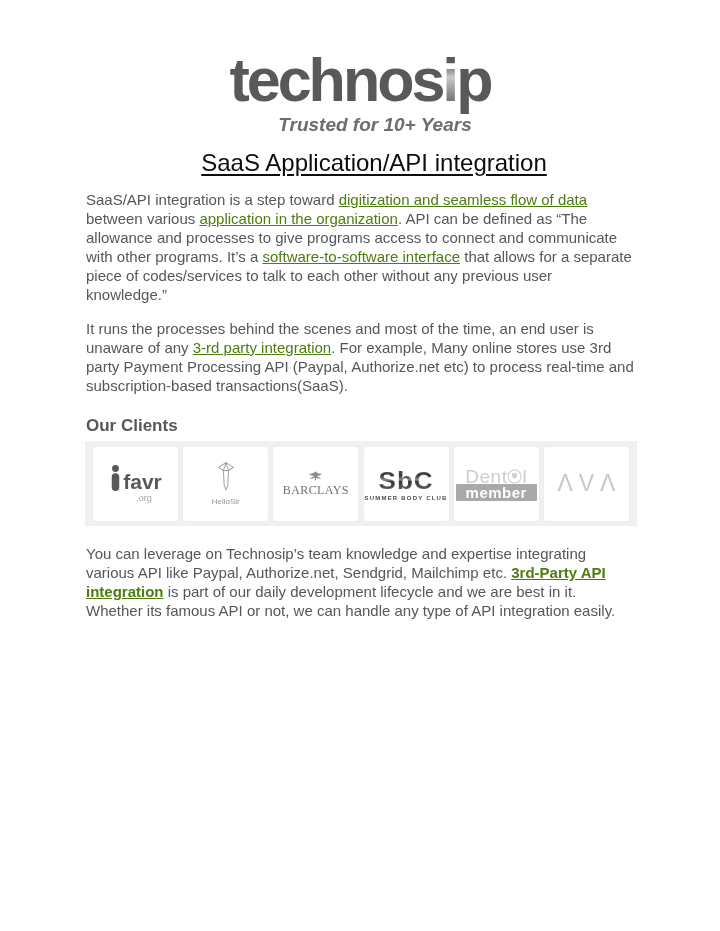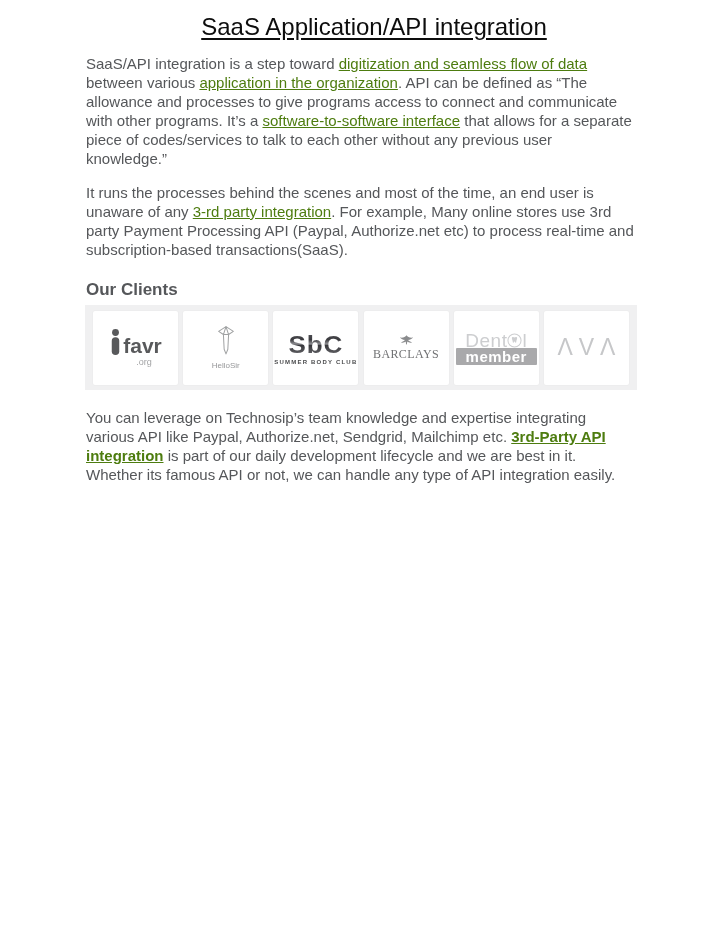--- a/index.html
+++ b/index.html
@@ -118,20 +118,24 @@
   
   .ava-word { font-size: 23px; letter-spacing: 6px; color: #c6c7c9; padding-left: 6px; }
 
   svg { display: block; }
 </style>
 </head>
 <body>
 
 <div class="page">
 
+  <header class="logo-block">
+    <div class="brand"><span>technos</span><span class="i-grad">i</span><span>p</span></div>
+    <div class="tagline">Trusted for 10+ Years</div>
+  </header>
 
   <h1 class="title">SaaS Application/API integration</h1>
 
   <p class="body first"><span>SaaS/API integration is a step toward </span><a class="link" href="#">digitization and seamless flow of data</a><span> between various </span><a class="link" href="#">application in the organization</a><span>. API can be defined as “The allowance and processes to give programs access to connect and communicate with other programs. It’s a </span><a class="link" href="#">software-to-software interface</a><span> that allows for a separate piece of codes/services to talk to each other without any previous user knowledge.”</span></p>
 
   <p class="body gap"><span>It runs the processes behind the scenes and most of the time, an end user is unaware of any </span><a class="link" href="#">3-rd party integration</a><span>. For example, Many online stores use 3rd party Payment Processing API (Paypal, Authorize.net etc) to process real-time and subscription-based transactions(SaaS).</span></p>
 
   <h2 class="clients-heading">Our Clients</h2>
 
   <div class="clients-strip">
@@ -156,31 +160,31 @@
         <svg width="24" height="32" viewBox="0 0 26 34" fill="none" stroke="#a0a2a3" stroke-width="1.1" stroke-linejoin="round">
           <path d="M13 1.5 L5 6.5 L10.2 10 Z"></path>
           <path d="M13 1.5 L21 6.5 L15.8 10 Z"></path>
           <path d="M10.2 10 L15.8 10 L15 26 L13 31 L11 26 Z"></path>
         </svg>
       </span>
       <span class="hellosir-caption">HelloSir</span>
     </div>
 
     <div class="client-card">
-      <span class="sbc-word">SbC</span>
-      <span class="sbc-sub">SUMMER BODY CLUB</span>
-    </div>
-
-    <div class="client-card">
       <span>
         <svg width="17" height="12" viewBox="0 0 22 14" fill="#8a8b8d">
           <path d="M11 1 C9.5 3.4 6.2 4.4 2.5 3.8 C4.6 6.2 7.4 7.2 9.3 6.8 C7.8 8.8 5.2 9.9 3.4 10 C5.9 10.9 8.6 10.3 10 8.9 C10.1 10.8 10.4 12.3 11 13.5 C11.6 12.3 11.9 10.8 12 8.9 C13.4 10.3 16.1 10.9 18.6 10 C16.8 9.9 14.2 8.8 12.7 6.8 C14.6 7.2 17.4 6.2 19.5 3.8 C15.8 4.4 12.5 3.4 11 1 Z"></path>
         </svg>
       </span>
       <span class="barclays-word">BARCLAYS</span>
+    </div>
+
+    <div class="client-card">
+      <span class="sbc-word">SbC</span>
+      <span class="sbc-sub">SUMMER BODY CLUB</span>
     </div>
 
     <div class="client-card">
       <div class="dental-row">
         <span class="dent">Dent</span>
         <span>
           <svg width="15" height="15" viewBox="0 0 16 16">
             <circle cx="8" cy="8" r="7" fill="none" stroke="#cdced0" stroke-width="1.1"></circle>
             <path d="M5.2 5.4 C5.2 4 7 4 8 4.9 C9 4 10.8 4 10.8 5.4 C10.8 7 10 7.6 9.9 9.4 C9.85 10.9 8.9 10.9 8.8 9.6 C8.75 8.8 7.25 8.8 7.2 9.6 C7.1 10.9 6.15 10.9 6.1 9.4 C6 7.6 5.2 7 5.2 5.4 Z" fill="#cdced0"></path>
           </svg>

